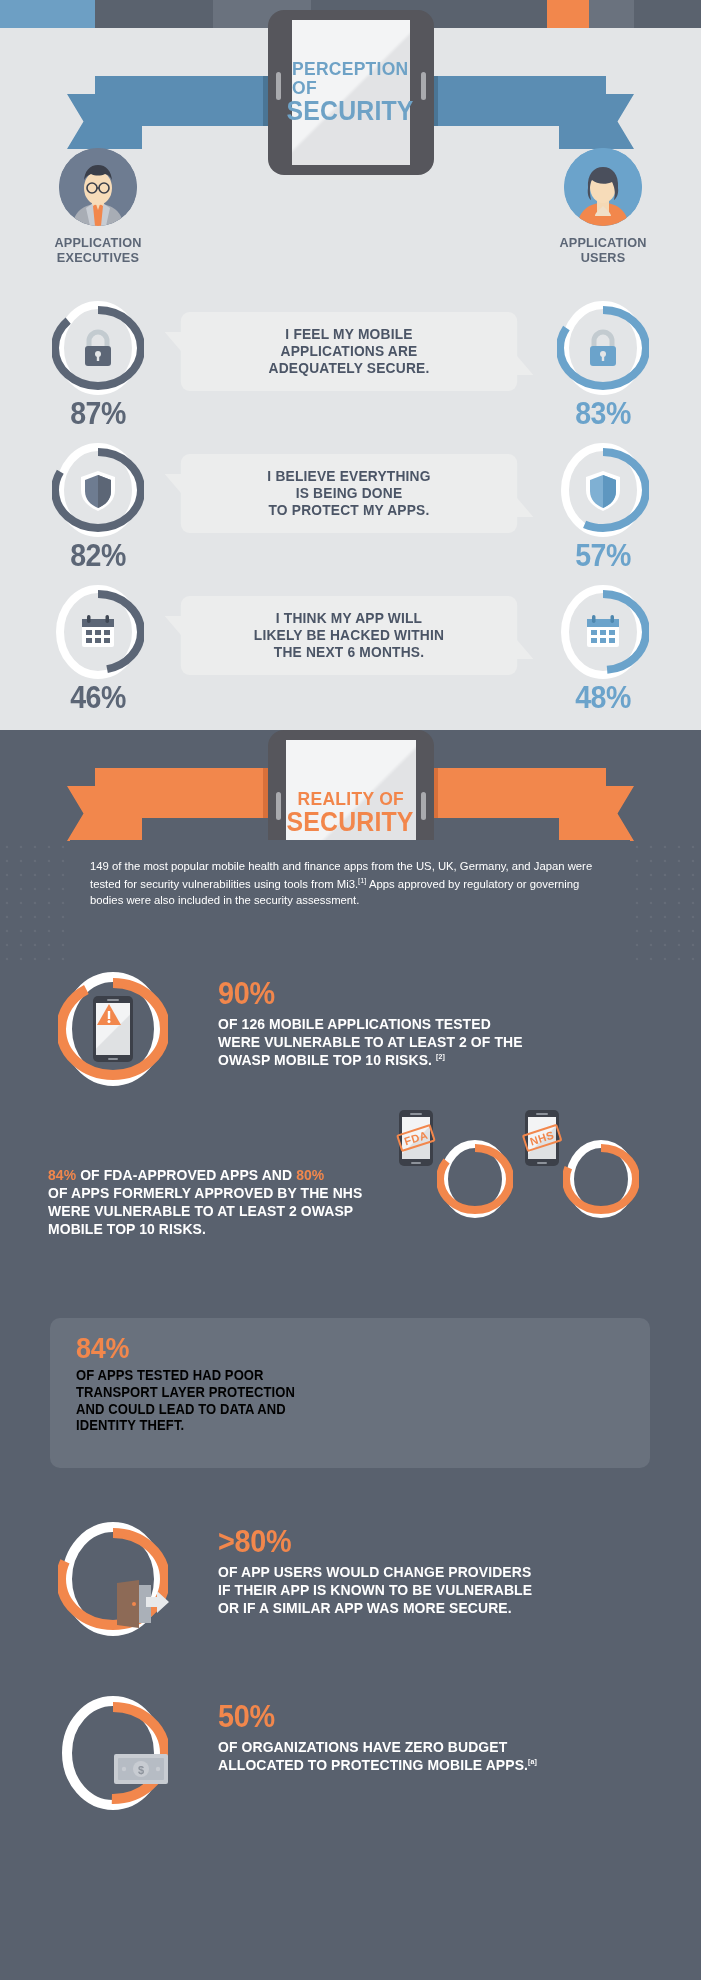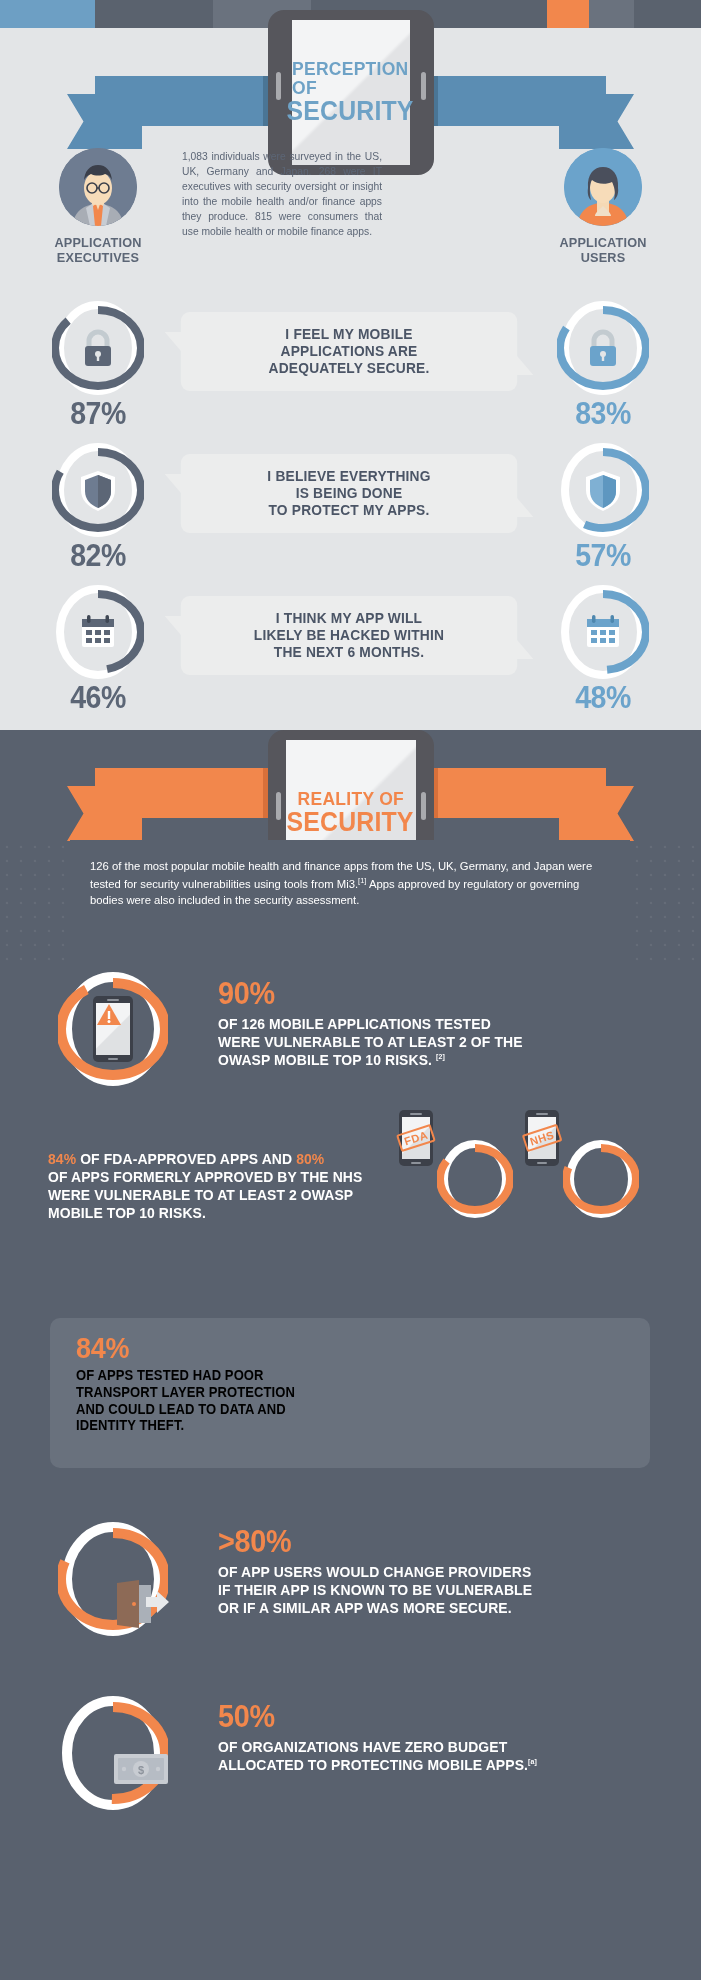--- a/index.html
+++ b/index.html
@@ -238,21 +238,20 @@
         <path d="M39 58c4 4 8 7 8 10h-16c0-3 4-6 8-10z" fill="#f0dfc8"></path>
         <circle cx="39" cy="64" r="2" fill="#f0dfc8"></circle>
       </svg>
     </div>
     <div class="persona-label">
       <div>APPLICATION</div>
       <div>USERS</div>
     </div>
   </div>
 
-  <p class="intro-text">1,083 individuals were surveyed in the US, UK, Germany and Japan. 268 were IT executives with security oversight or insight into the mobile health and/or finance apps they produce. 815 were consumers that use mobile health or mobile finance apps.</p>
 
   <div class="cmp-row" style="top:270px">
     <div class="donut l">
       <svg viewBox="0 0 92 100">
         <ellipse cx="46" cy="50" rx="38" ry="43" fill="none" stroke="#ffffff" stroke-width="8"></ellipse>
         <ellipse cx="46" cy="50" rx="38" ry="43" fill="none" stroke="#5c6676" stroke-width="8" stroke-dasharray="222 256" stroke-dashoffset="0" transform="rotate(-90 46 50)"></ellipse>
       </svg>
       <svg class="glyph" viewBox="0 0 46 46">
         <path d="M14 22v-6a9 9 0 0118 0v6" fill="none" stroke="#c3cbd0" stroke-width="5"></path>
         <rect x="10" y="21" width="26" height="20" rx="3" fill="#5c6676"></rect>
@@ -387,21 +386,21 @@
       <div class="tablet-screen">
         <div class="hero-t1 orange">REALITY OF</div>
         <div class="hero-t2 orange">SECURITY</div>
       </div>
     </div>
   </div>
 
   <div class="dots-band"></div>
   <div class="dots-mask"></div>
 
-  <p class="reality-intro"><span>126 of the most popular mobile health and finance apps from the US, UK, Germany, and Japan were tested for security vulnerabilities using tools from Mi3.</span><sup>[1]</sup><span> Apps approved by regulatory or governing bodies were also included in the security assessment.</span></p>
+  <p class="reality-intro"><span>149 of the most popular mobile health and finance apps from the US, UK, Germany, and Japan were tested for security vulnerabilities using tools from Mi3.</span><sup>[1]</sup><span> Apps approved by regulatory or governing bodies were also included in the security assessment.</span></p>
 
   <div class="stat" style="top:240px">
     <div class="ring" style="left:58px;top:0">
       <svg viewBox="0 0 110 118">
         <ellipse cx="55" cy="59" rx="46" ry="52" fill="none" stroke="#ffffff" stroke-width="10"></ellipse>
         <ellipse cx="55" cy="59" rx="46" ry="52" fill="none" stroke="#f2874c" stroke-width="10" stroke-dasharray="280 311" transform="rotate(-90 55 59)"></ellipse>
       </svg>
       <div class="inner-glyph">
         <div class="phone-icon" style="width:40px;height:66px">
           <div class="phone-spk"></div>
@@ -418,21 +417,21 @@
     </div>
     <div class="stat-copy" style="left:218px;top:8px;width:460px">
       <div class="big-num">90%</div>
       <div class="stat-line" style="margin-top:6px">OF 126 MOBILE APPLICATIONS TESTED</div>
       <div class="stat-line">WERE VULNERABLE TO AT LEAST 2 OF THE</div>
       <div class="stat-line"><span>OWASP MOBILE TOP 10 RISKS. </span><sup>[2]</sup></div>
     </div>
   </div>
 
   <div class="stat" style="top:412px">
-    <div class="stat-copy" style="left:48px;top:8px;width:430px">
+    <div class="stat-copy" style="left:48px;top:24px;width:430px">
       <div class="stat-line"><span class="orange-inline">84%</span><span> OF FDA-APPROVED APPS AND </span><span class="orange-inline">80%</span></div>
       <div class="stat-line">OF APPS FORMERLY APPROVED BY THE NHS</div>
       <div class="stat-line">WERE VULNERABLE TO AT LEAST 2 OWASP</div>
       <div class="stat-line">MOBILE TOP 10 RISKS.</div>
     </div>
 
     <div class="mini-ring" style="left:437px;top:-4px">
       <svg viewBox="0 0 76 82">
         <ellipse cx="38" cy="41" rx="31" ry="35" fill="none" stroke="#ffffff" stroke-width="8"></ellipse>
         <ellipse cx="38" cy="41" rx="31" ry="35" fill="none" stroke="#f2874c" stroke-width="8" stroke-dasharray="175 209" transform="rotate(-90 38 41)"></ellipse>

